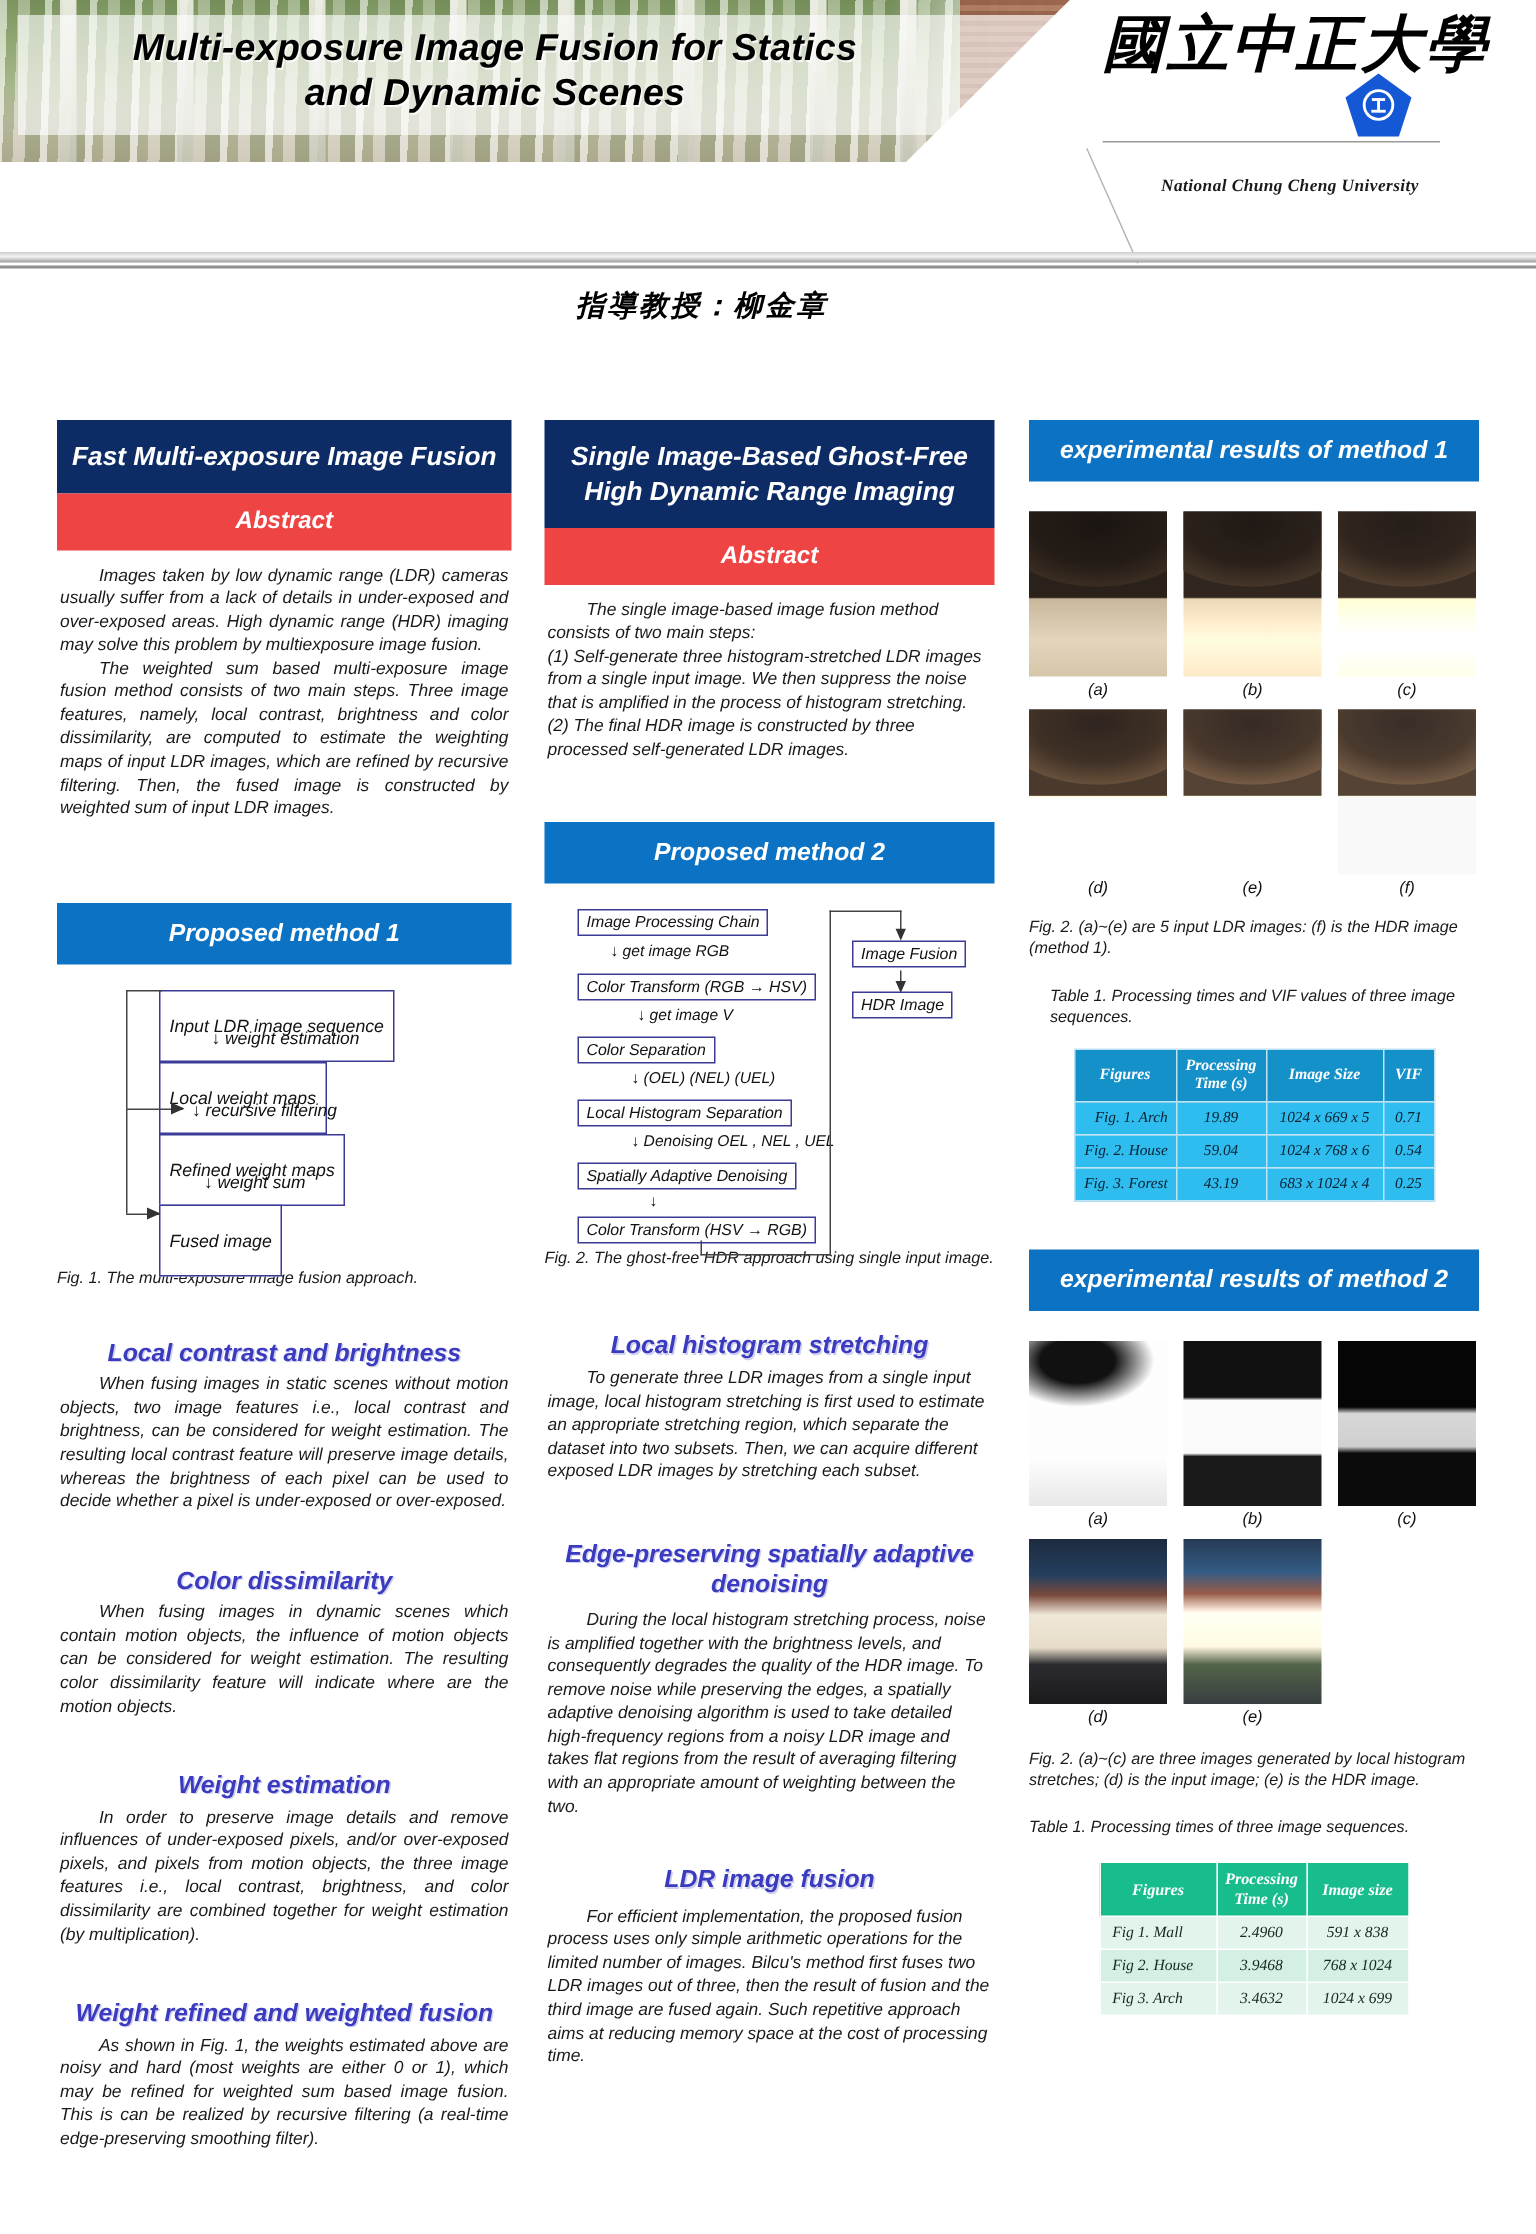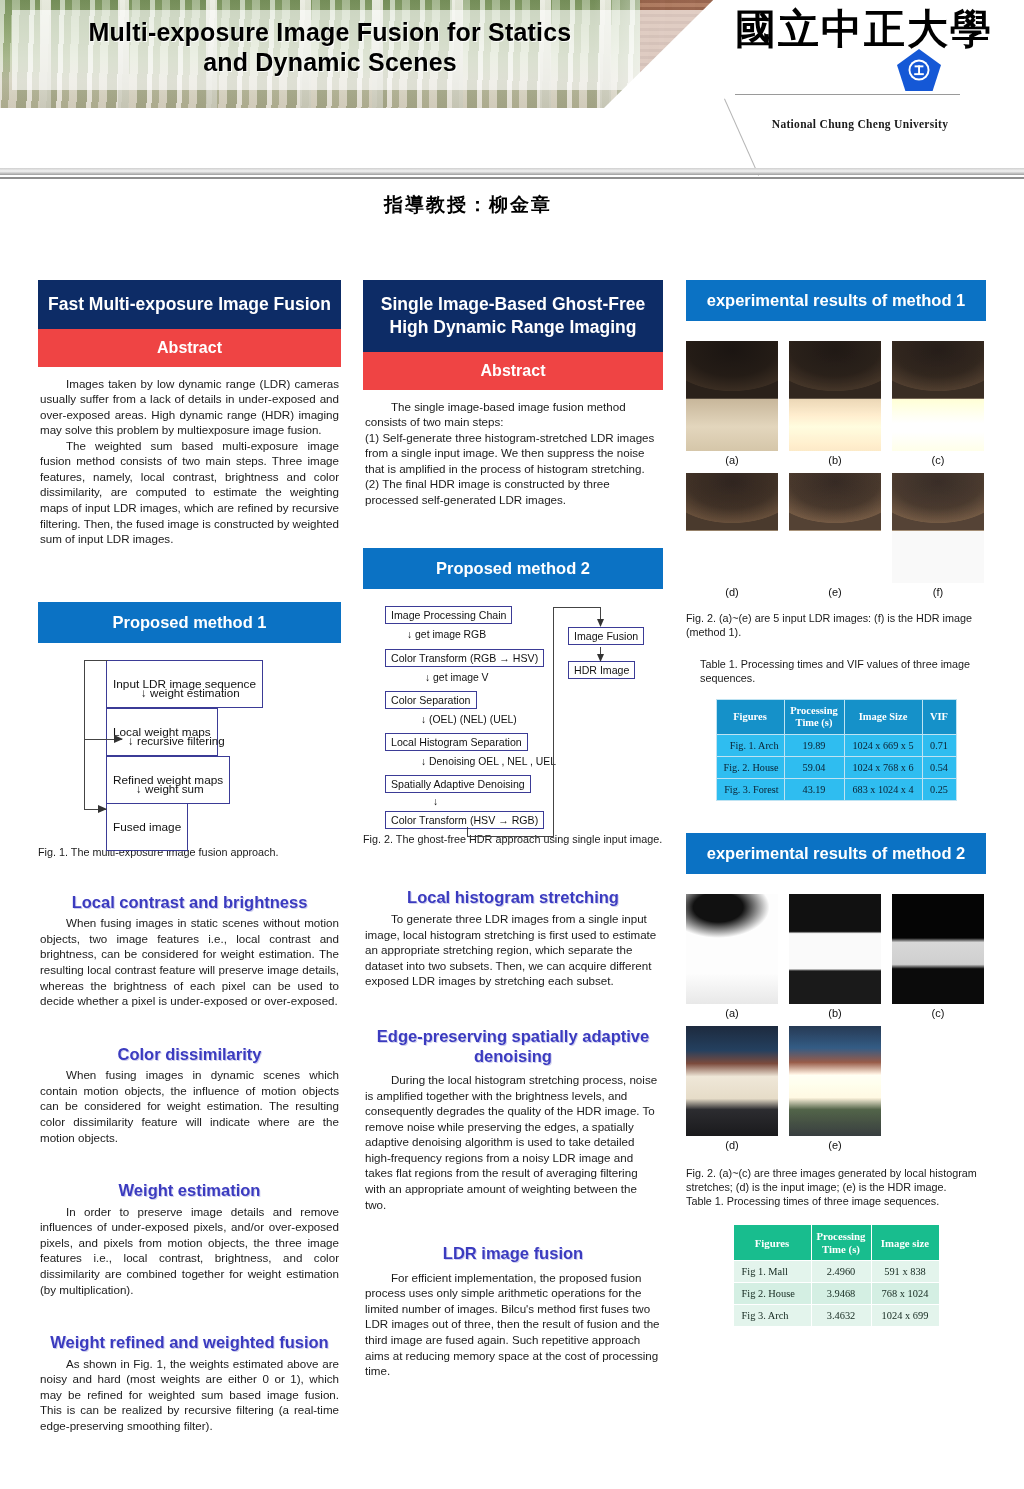--- a/index.html
+++ b/index.html
@@ -2,21 +2,21 @@
 <html><head>
 <meta charset="utf-8">
 <style>
   * { box-sizing: border-box; }
   html, body {
     margin: 0; padding: 0;
     width: 1024px; height: 1489px;
     background: #ffffff;
     font-family: "Liberation Sans", sans-serif;
   }
-  .poster { position: relative; width: 1024px; height: 1489px; overflow: hidden; background:#fff; }
+  .poster { position: relative; width: 1024px; height: 1489px; overflow: hidden; background:#fff;font-style:italic; }
 
   
   .banner { position: absolute; left:0; top:0; width:1024px; height:108px; overflow:hidden; }
   .banner-photo {
     position:absolute; left:0; top:0; width:1024px; height:108px;
     background:
       linear-gradient(90deg, rgba(255,255,255,0) 58%, rgba(255,255,255,.55) 64%, rgba(255,255,255,1) 73%),
       repeating-linear-gradient(92deg,
         rgba(255,255,255,.55) 0px, rgba(255,255,255,.55) 5px,
         rgba(120,140,95,.25) 5px, rgba(120,140,95,.25) 12px,
@@ -484,21 +484,21 @@
       </div>
       <div class="imgcell">
         <div class="ph house-col2"></div>
         <div class="lbl">(e)</div>
       </div>
       <div class="imgcell"></div>
     </div>
 
     <div class="caption" style="margin-top:15px">Fig. 2. (a)~(c) are three images generated by local histogram stretches; (d) is the input image;  (e) is the HDR image.</div>
 
-    <div class="caption" style="">Table 1. Processing times of three image sequences.</div>
+    <div class="caption" style="margin-top:17px">Table 1. Processing times of three image sequences.</div>
 
     <table class="tbl tbl-green">
       <thead>
         <tr>
           <th style="width:78px">Figures</th>
           <th style="width:60px">Processing Time (s)</th>
           <th style="width:68px">Image size</th>
         </tr>
       </thead>
       <tbody>

